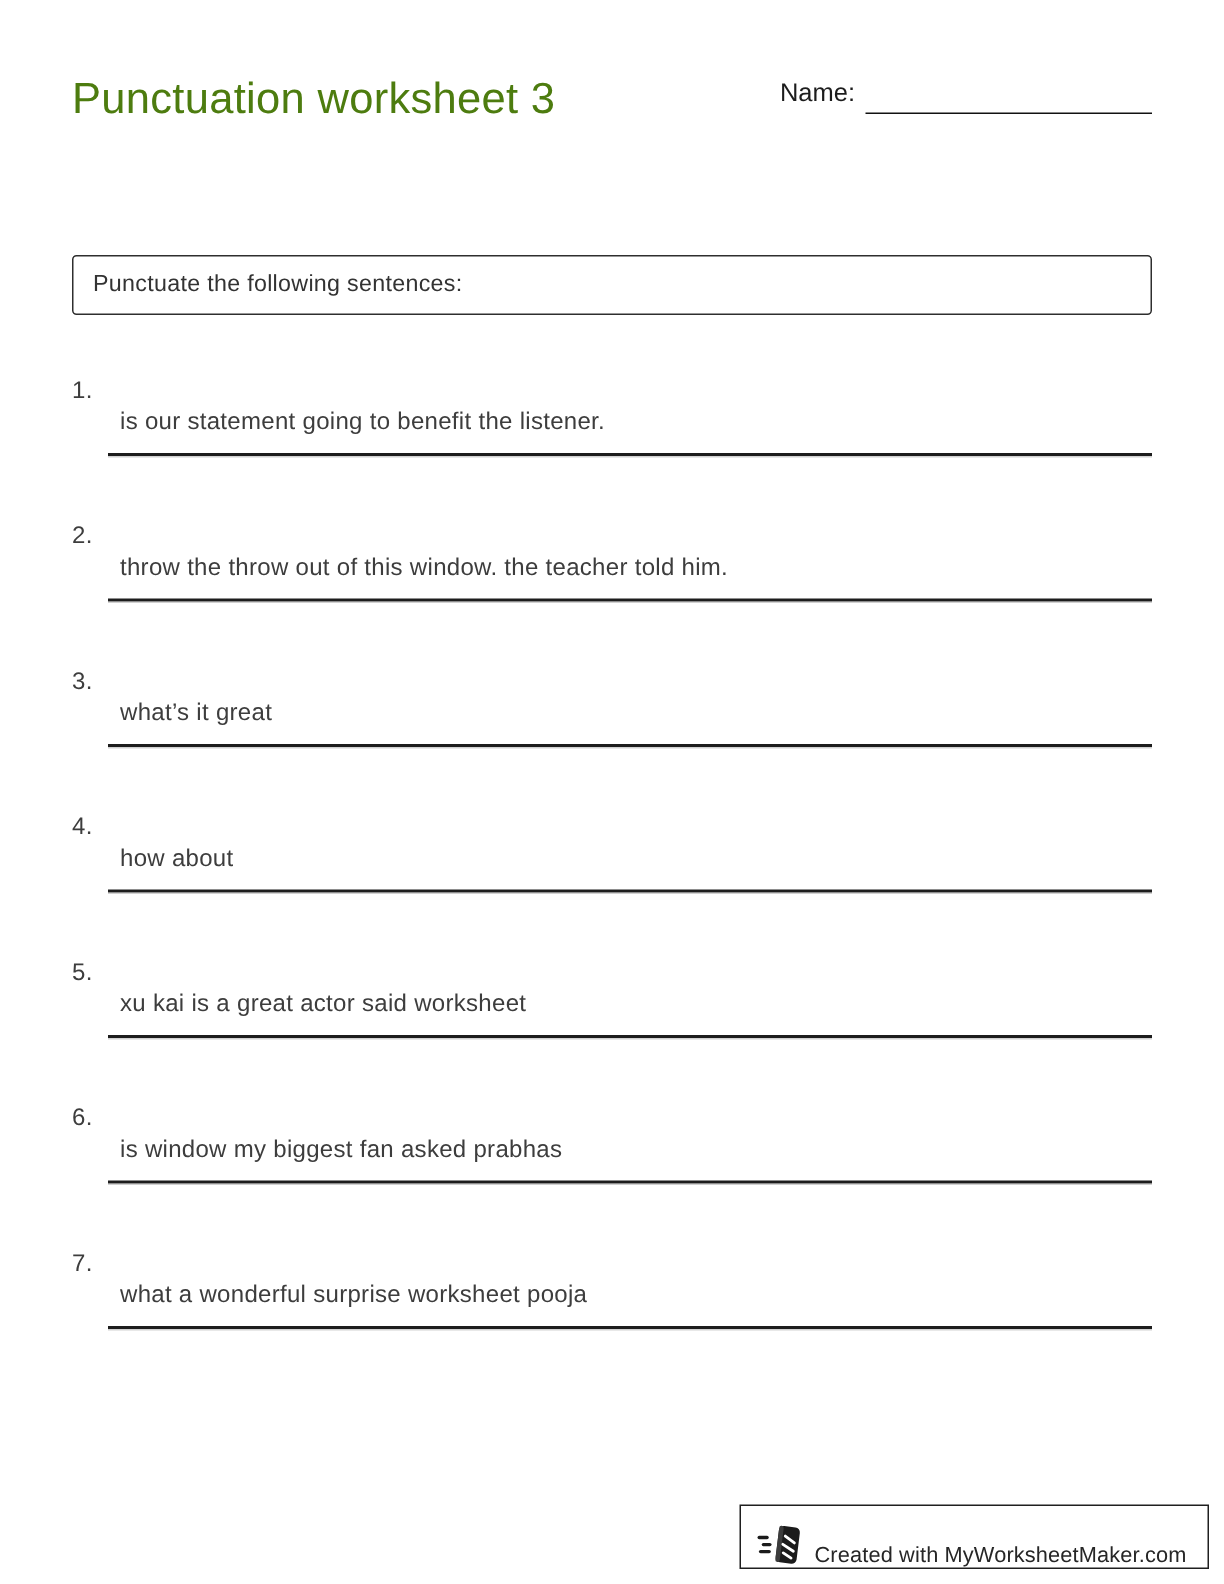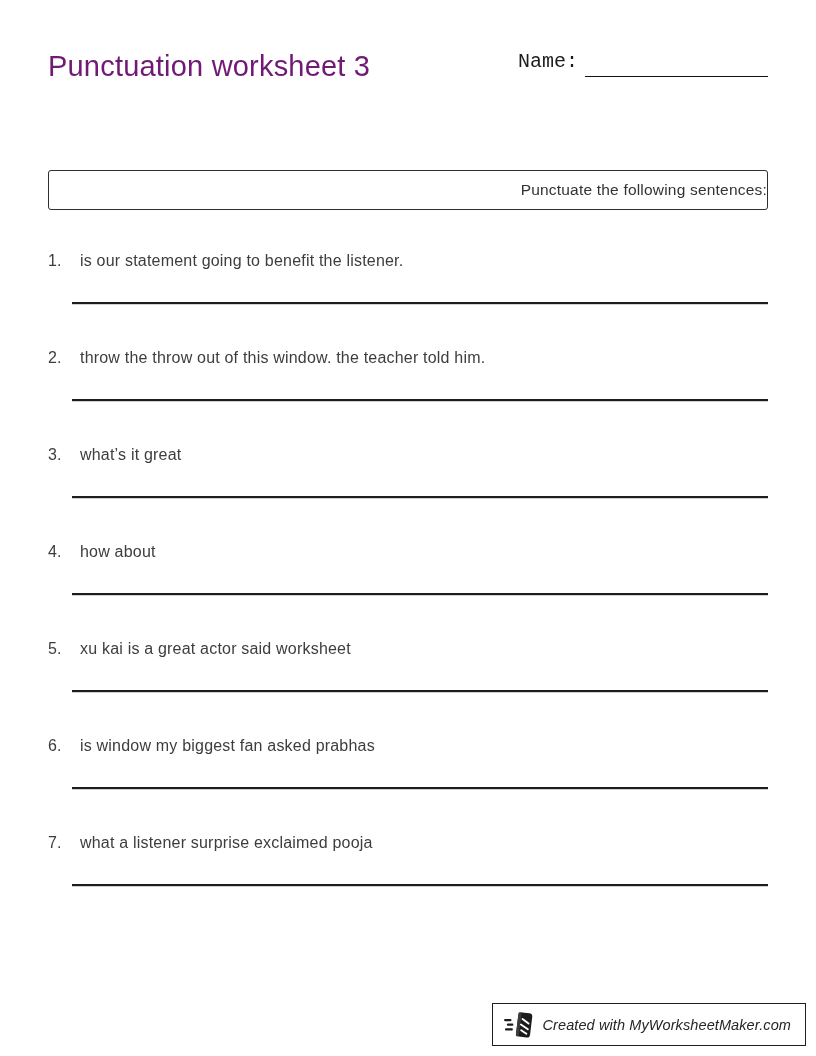--- a/index.html
+++ b/index.html
@@ -14,38 +14,38 @@
     overflow: hidden;
   }
 
   
   .title {
     position: absolute;
     left: 48px;
     top: 50px;
     font-size: 29px;
     font-weight: 400;
-    color: #701a75;
+    color: #4d7c0f;
     letter-spacing: 0.2px;
   }
   .namedate {
     position: absolute;
     right: 48px;
     top: 50px;
     width: 250px;
   }
   .nd-row {
     display: flex;
     align-items: flex-end;
     justify-content: flex-end;
     margin-bottom: 16px;
   }
   .nd-label {
-    font-family: Liberation Mono, monospace;
-    font-size: 20px;
+    font-family: Liberation Sans, sans-serif;
+    font-size: 17px;
     color: #1c1c1c;
     padding-right: 7px;
     padding-bottom: 4px;
   }
   .nd-line {
     width: 191px;
     height: 26px;
     border-bottom: 1.5px solid #111111;
   }
 
@@ -57,21 +57,20 @@
     top: 170px;
     height: 40px;
     border: 1.5px solid #2e2e2e;
     border-radius: 3px;
     display: flex;
     align-items: center;
     padding-left: 13px;
     font-size: 15.5px;
     color: #333333;
     letter-spacing: 0.2px;
-    justify-content: flex-end;
   }
 
   
   .question-list {
     position: absolute;
     left: 48px;
     right: 48px;
     top: 252px;
   }
   .question {
@@ -85,42 +84,41 @@
     right: 0;
     display: flex;
     font-size: 16px;
     color: #3d3d3d;
     letter-spacing: 0.2px;
   }
   .q-number {
     width: 32px;
     flex: 0 0 32px;
   }
-  .q-text { flex: 1; }
+  .q-text { flex: 1; margin-top: 21px; }
   .answer-line {
     position: absolute;
     top: 50px;
     left: 24px;
     right: 0;
     border-top: 2px solid #1d1d1d;
     box-shadow: 0 1px 0 rgba(0,0,0,0.18);
   }
 
   
   .footer-badge {
     position: absolute;
     right: 10px;
     bottom: 10px;
     height: 43px;
     border: 1.5px solid #1f1f1f;
     background: #ffffff;
     display: flex;
-    align-items: center;
+    align-items: flex-end;
     padding: 0 14px 0 10px;
-    font-style: italic;
   }
   .footer-logo {
     width: 32px;
     height: 30px;
     margin-right: 7px;
     flex: 0 0 auto;
   }
   .footer-text {
     font-size: 14.5px;
     color: #262626;
@@ -191,21 +189,21 @@
     <div class="q-row">
       <span class="q-number">6.</span>
       <span class="q-text">is window my biggest fan asked prabhas</span>
     </div>
     <div class="answer-line"></div>
   </div>
 
   <div class="question">
     <div class="q-row">
       <span class="q-number">7.</span>
-      <span class="q-text">what a listener surprise exclaimed pooja</span>
+      <span class="q-text">what a wonderful surprise worksheet pooja</span>
     </div>
     <div class="answer-line"></div>
   </div>
 </div>
 
   <div class="footer-badge">
     <svg class="footer-logo" viewBox="0 0 34 32" xmlns="http://www.w3.org/2000/svg">
       <g fill="#1b1b1b">
         <rect x="1" y="9.5" width="8" height="2.4" rx="1.2"></rect>
         <rect x="4" y="14.5" width="7" height="2.4" rx="1.2"></rect>

